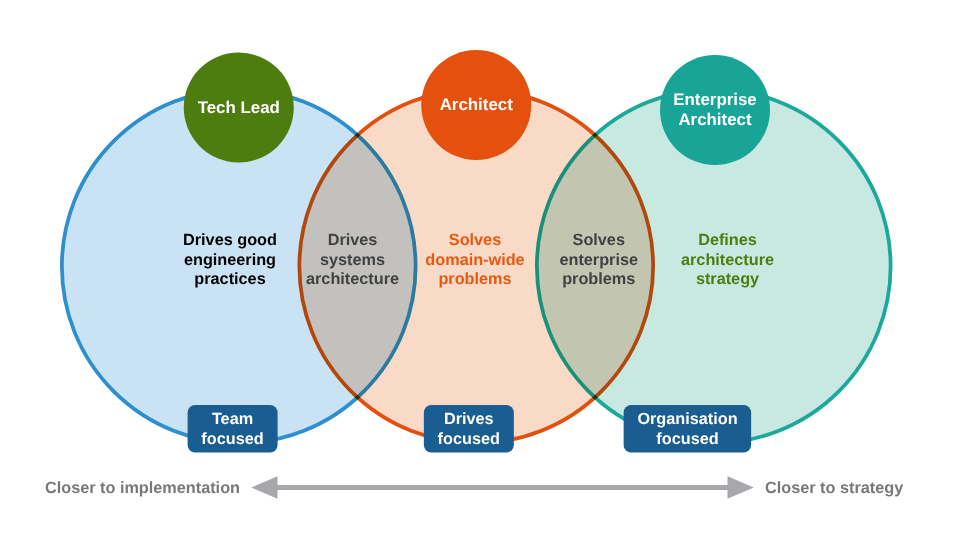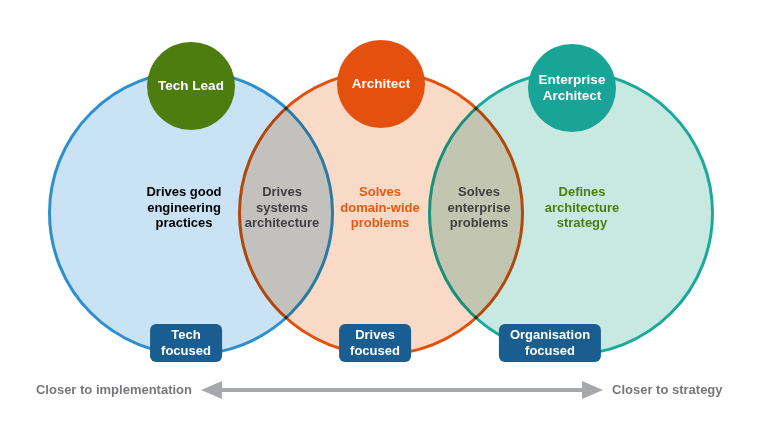--- a/index.html
+++ b/index.html
@@ -96,21 +96,21 @@
   <div class="region-text t-orange">Solves
 domain-wide
 problems</div>
   <div class="region-text t-gray2">Solves
 enterprise
 problems</div>
   <div class="region-text t-teal">Defines
 architecture
 strategy</div>
 
-  <div class="focus-badge badge-team">Tech
+  <div class="focus-badge badge-team">Team
 focused</div>
   <div class="focus-badge badge-domain">Drives
 focused</div>
   <div class="focus-badge badge-org">Organisation
 focused</div>
 
   <div class="axis-label left">Closer to implementation</div>
   <div class="arrowhead left"></div>
   <div class="axis-line"></div>
   <div class="arrowhead right"></div>

